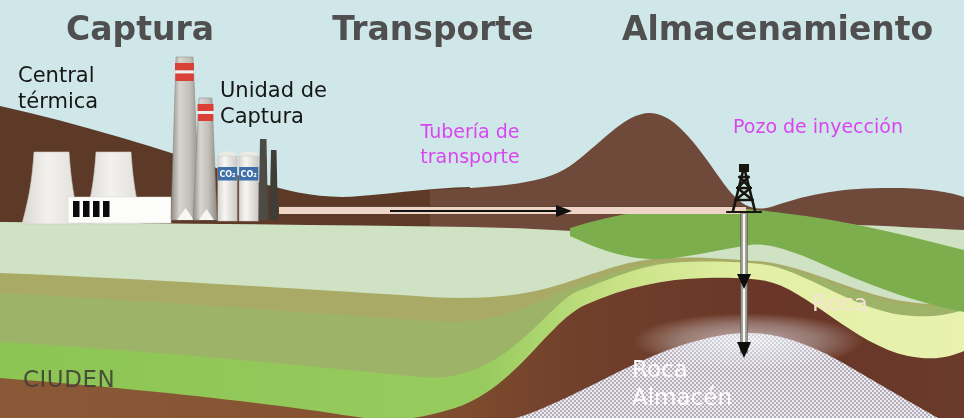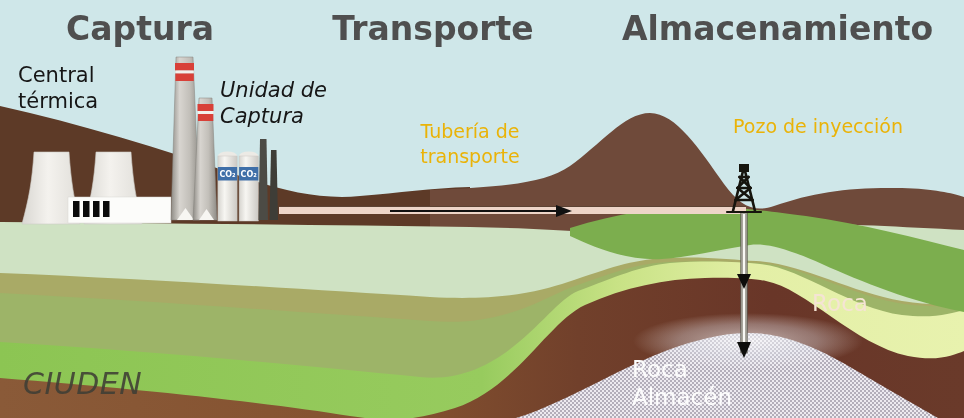--- a/index.html
+++ b/index.html
@@ -4,24 +4,24 @@
 <style>
   html,body{margin:0;padding:0;background:#222;}
   #stage{
     position:relative;width:964px;height:418px;overflow:hidden;
     font-family:"DejaVu Sans","Liberation Sans",sans-serif;
   }
   #scene{position:absolute;left:0;top:0;}
   .ov{position:absolute;white-space:nowrap;}
   .heading{font-weight:bold;font-size:33px;color:#4f4f4f;text-align:center;}
   .lbl{font-size:21px;line-height:26px;color:#161616;}
-  .lbl-sm{font-size:19px;line-height:25px;color:#eab308;}
+  .lbl-sm{font-size:19px;line-height:25px;color:#d946ef;}
   .seal-lbl{font-size:23px;line-height:29px;color:#f5e4d4;text-align:center;}
   .res-lbl{font-size:23px;line-height:28px;color:#fcfcfc;}
-  .watermark{font-size:30px;color:#3f3e35;letter-spacing:.5px;opacity:.88;font-style:italic;}
+  .watermark{font-size:23px;color:#3f3e35;letter-spacing:.5px;opacity:.88;}
 </style>
 </head>
 <body>
 
 <div id="stage">
 
 <svg id="scene" width="964" height="418" viewBox="0 0 964 418">
   <defs>
     <pattern id="stip" width="4" height="4" patternUnits="userSpaceOnUse">
       <rect width="4" height="4" fill="#b3aeba"></rect>
@@ -153,21 +153,21 @@
 
 <div class="ov heading" style="left:58px;top:9px;width:164px;">Captura</div>
 <div class="ov heading" style="left:328px;top:9px;width:210px;">Transporte</div>
 <div class="ov lbl" style="left:18px;top:62px;">
   <div>Central</div>
   <div>térmica</div>
 </div>
 
 <div class="ov heading" style="left:622px;top:9px;width:300px;">Almacenamiento</div>
 
-<div class="ov lbl" style="left:220px;top:77px;font-style:italic;">
+<div class="ov lbl" style="left:220px;top:77px;">
   <div>Unidad de</div>
   <div>Captura</div>
 </div>
 
 <div class="ov lbl-sm" style="left:402px;top:119px;width:136px;text-align:center;">
   <div>Tubería de</div>
   <div>transporte</div>
 </div>
 
 <div class="ov lbl-sm" style="left:733px;top:114px;text-align:right;">Pozo de inyección</div>

